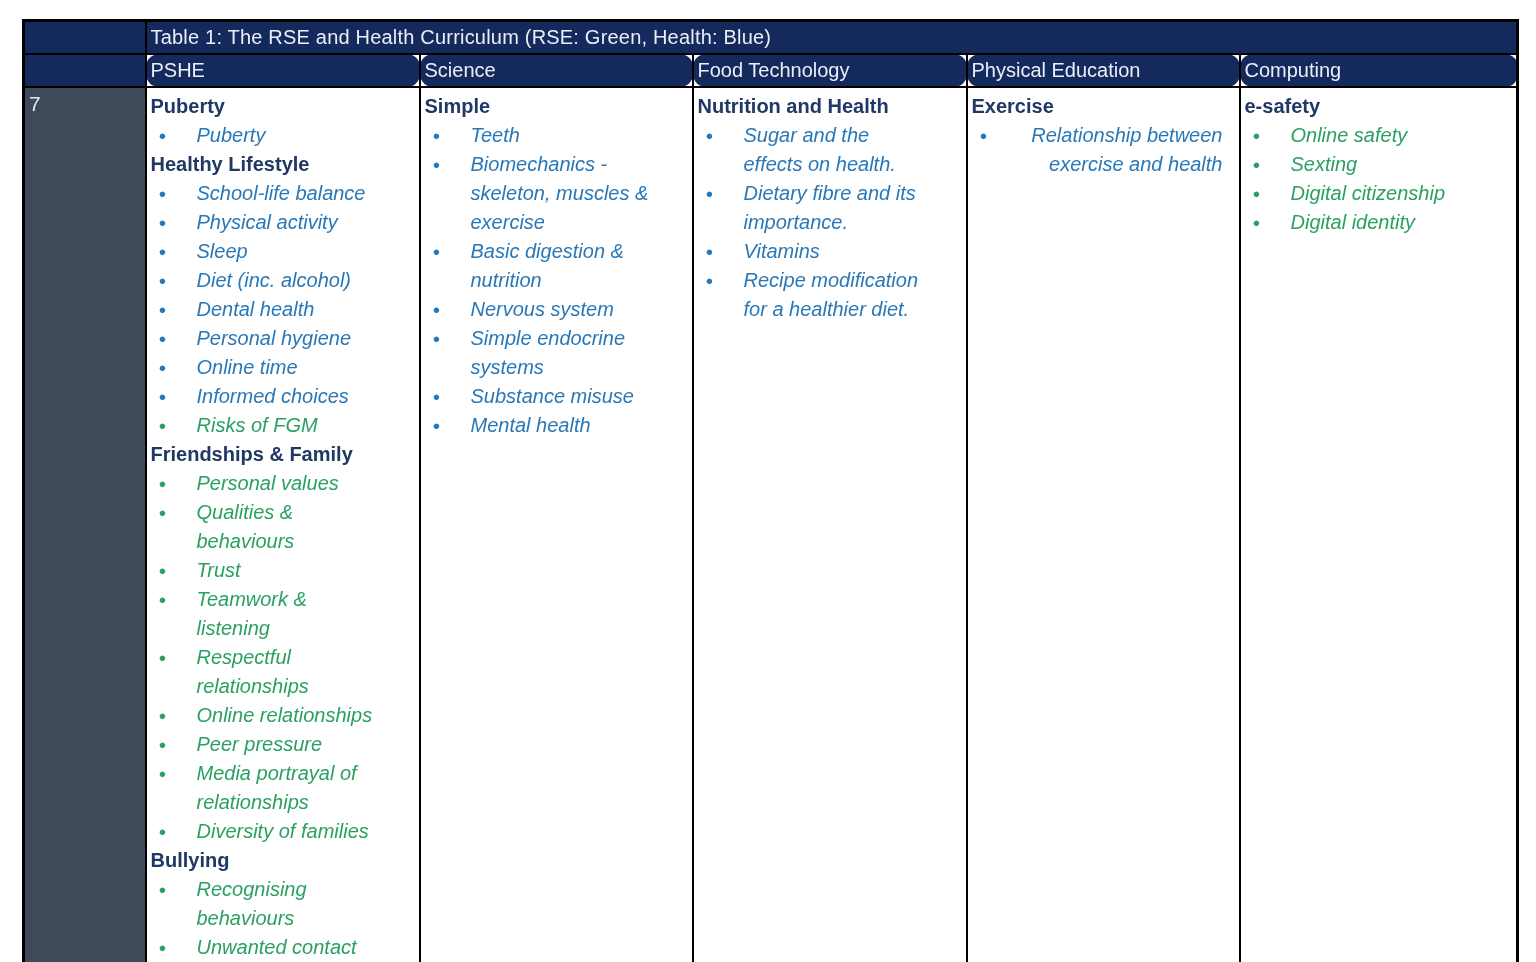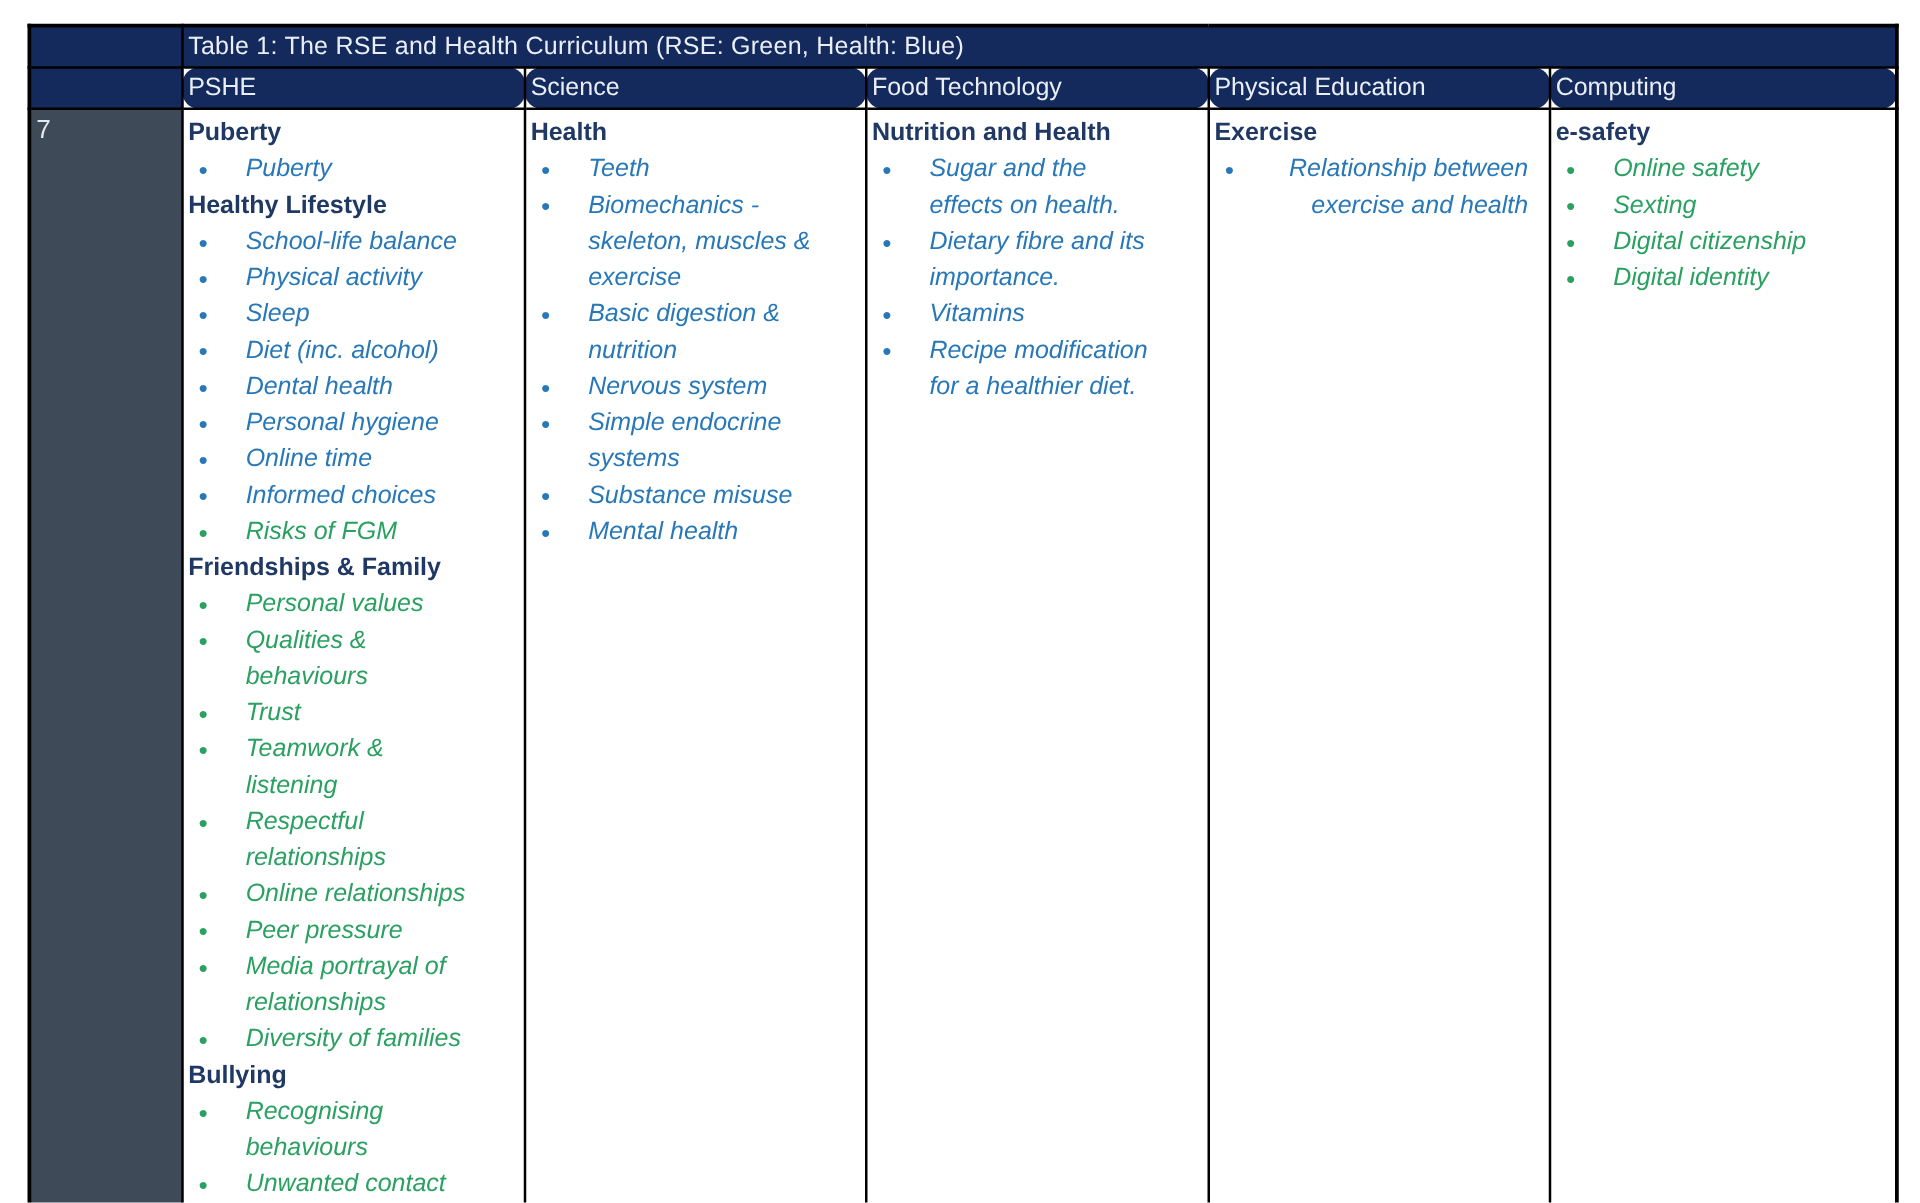--- a/index.html
+++ b/index.html
@@ -204,21 +204,21 @@
             <div class="bullet-item" style="color: rgb(42, 160, 97);">
               <span class="dot">●</span>
               <span class="item-text">Recognising behaviours</span>
             </div>
             <div class="bullet-item" style="color: rgb(42, 160, 97);">
               <span class="dot">●</span>
               <span class="item-text">Unwanted contact</span>
             </div>
           </td>
           <td class="content-cell col-1">
-            <div class="section-heading">Health</div>
+            <div class="section-heading">Simple</div>
             <div class="bullet-item" style="color: rgb(40, 120, 184);">
               <span class="dot">●</span>
               <span class="item-text">Teeth</span>
             </div>
             <div class="bullet-item" style="color: rgb(40, 120, 184);">
               <span class="dot">●</span>
               <span class="item-text">Biomechanics - skeleton, muscles &amp; exercise</span>
             </div>
             <div class="bullet-item" style="color: rgb(40, 120, 184);">
               <span class="dot">●</span>

